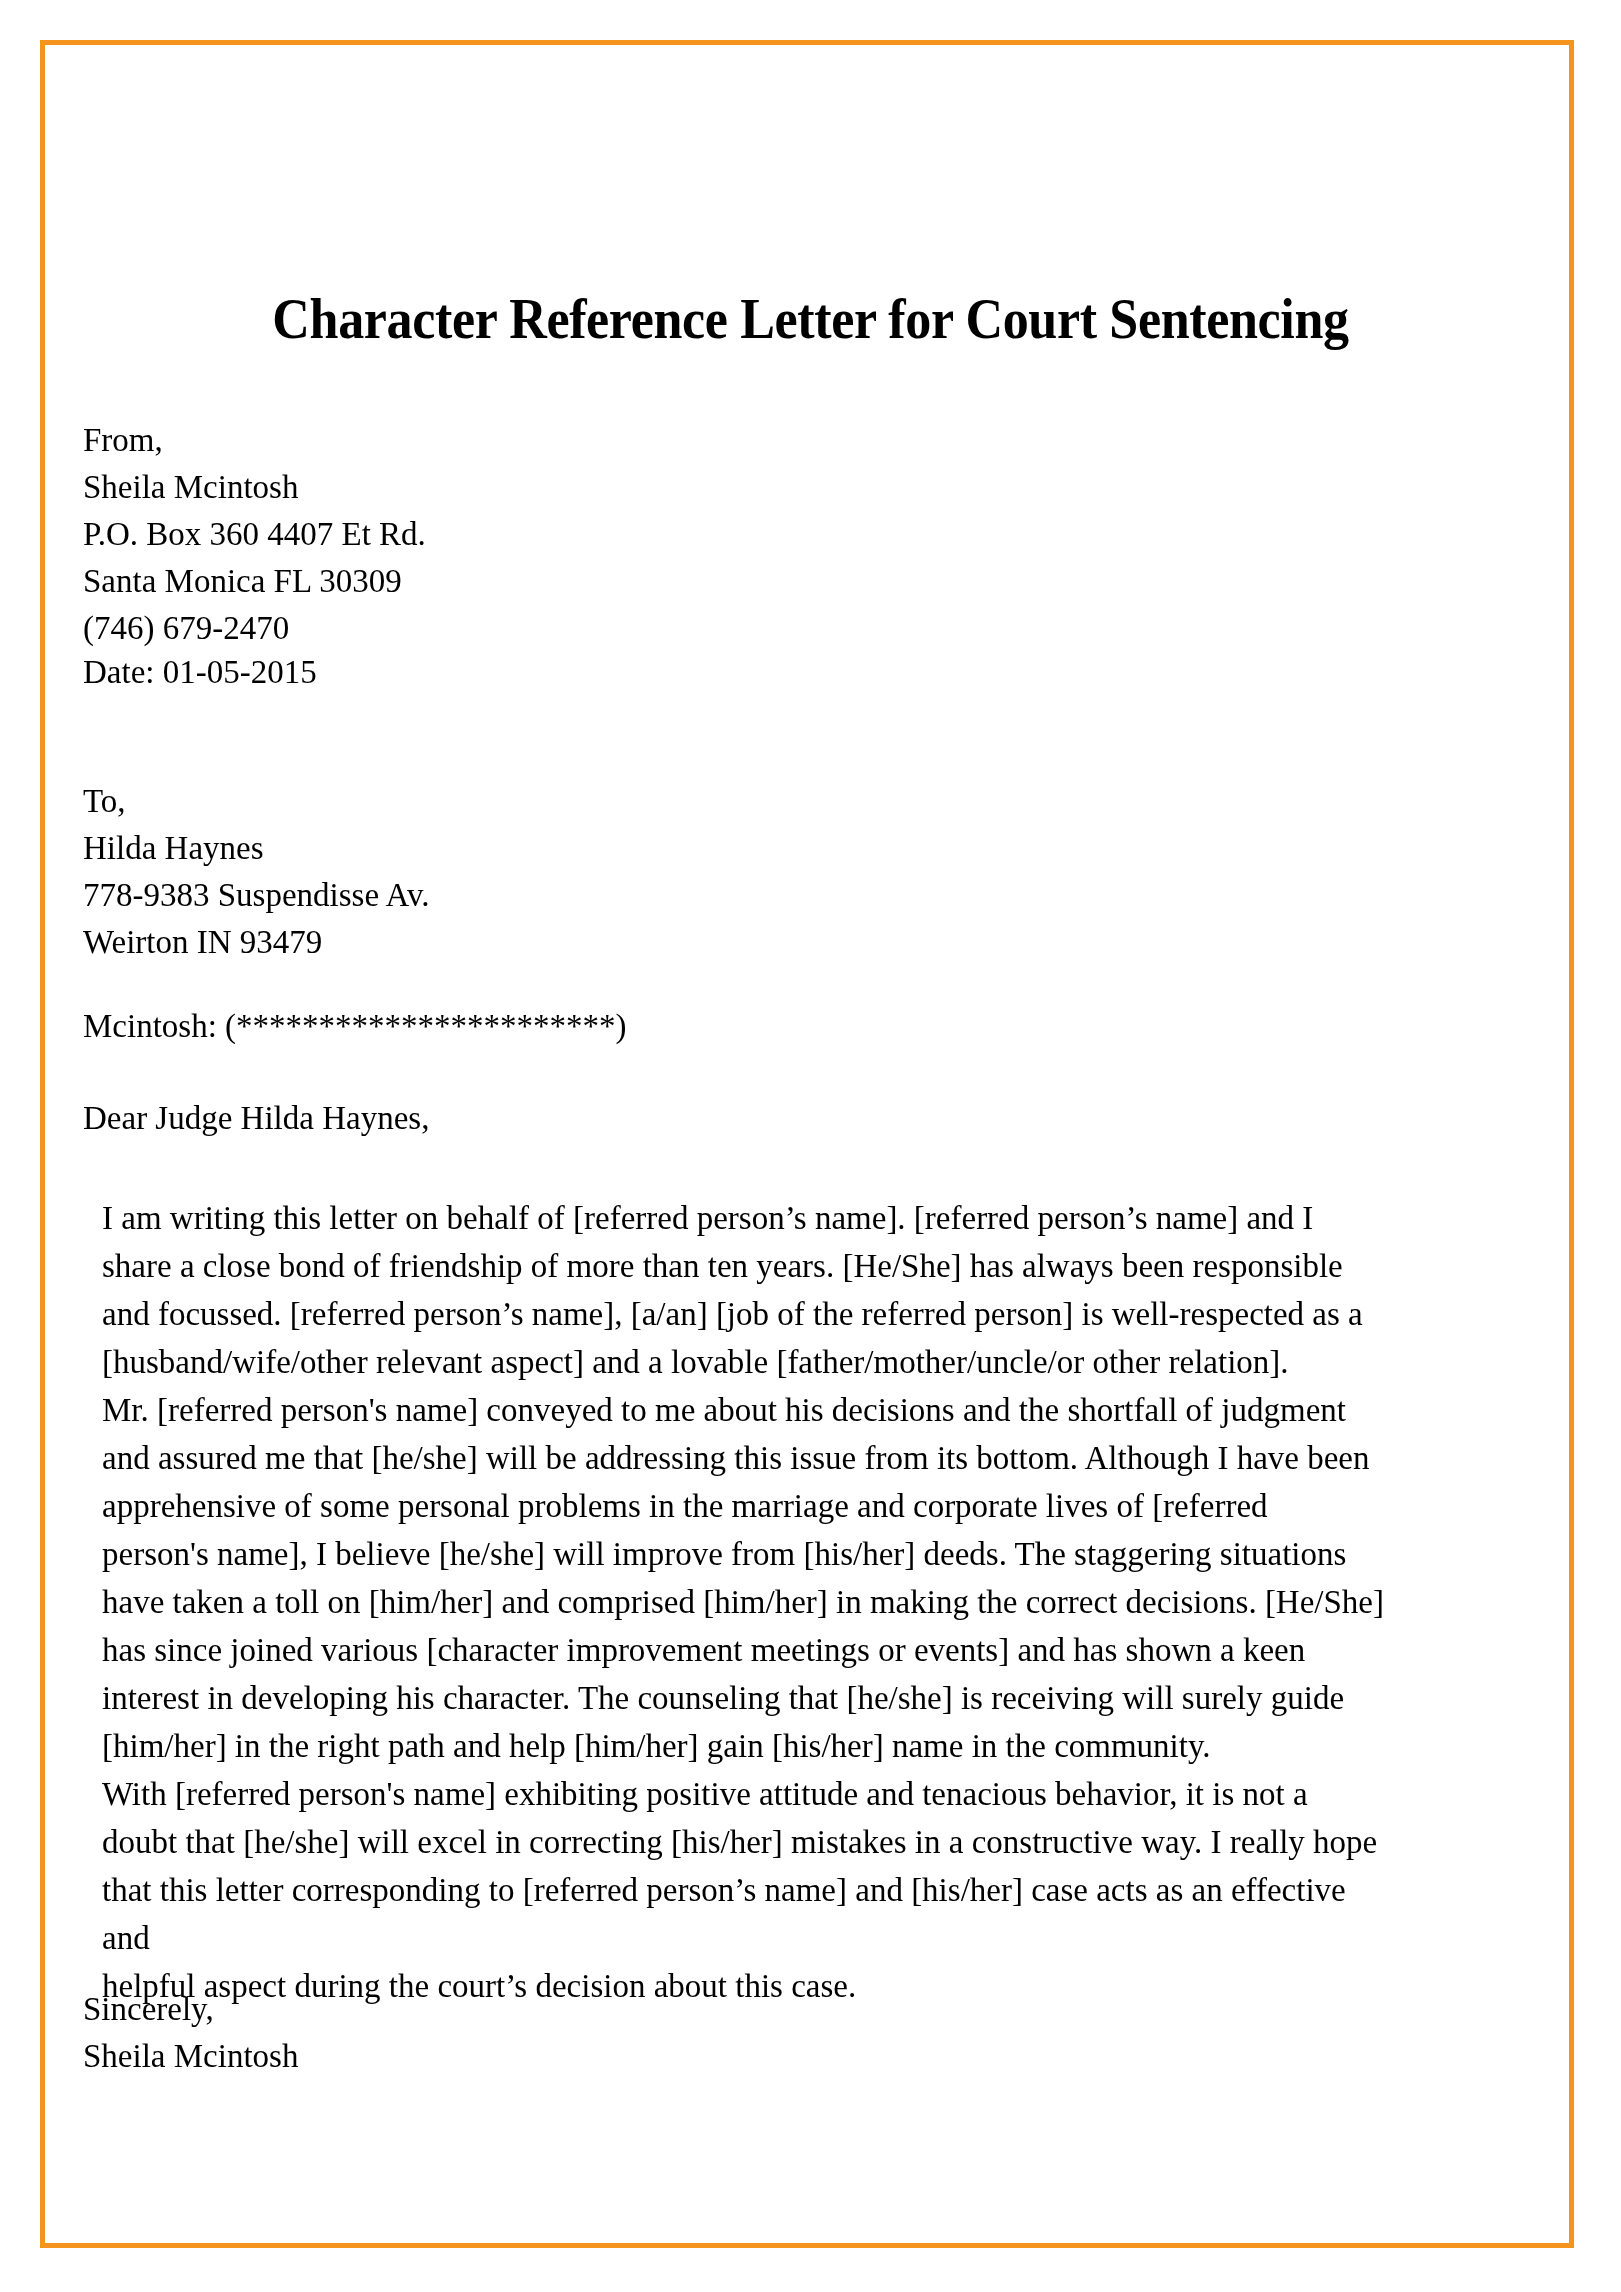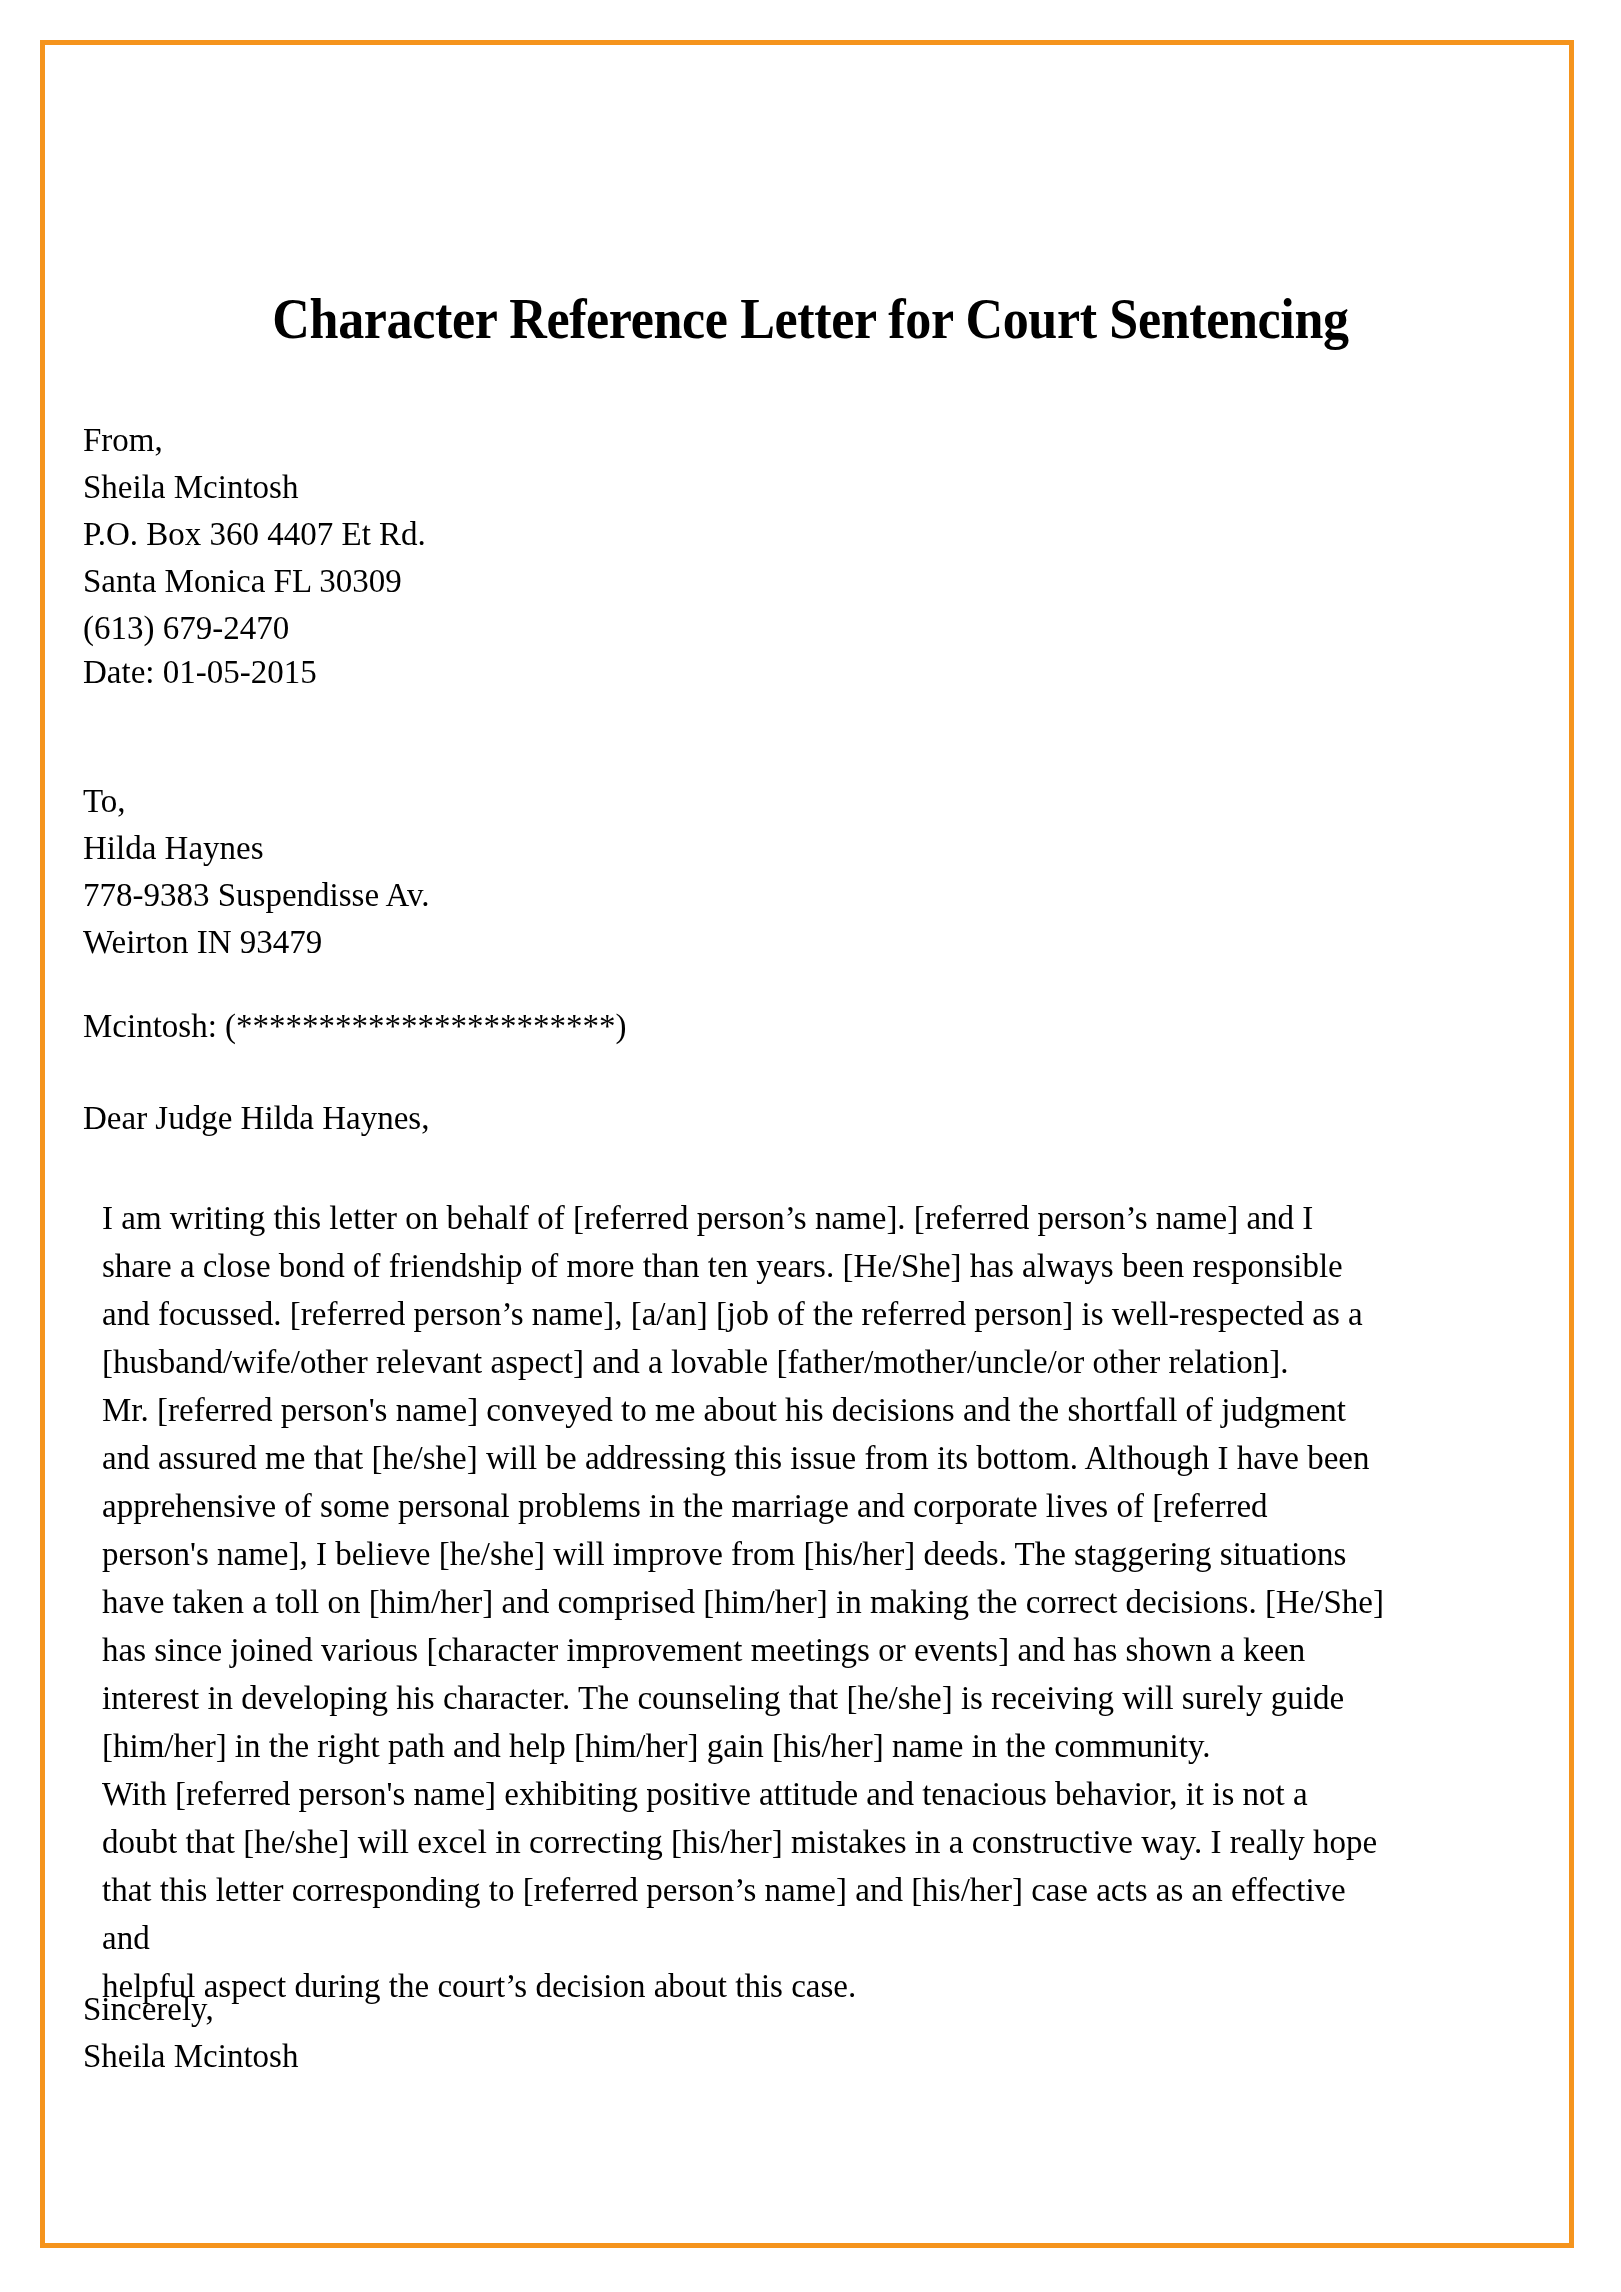--- a/index.html
+++ b/index.html
@@ -126,21 +126,21 @@
 <div id="sheet">
 
   <div id="page-border"></div>
 
   <h1 id="doc-title">Character Reference Letter for Court Sentencing</h1>
 
   <div class="letter-block" id="from-block">From,
 Sheila Mcintosh
 P.O. Box 360 4407 Et Rd.
 Santa Monica FL 30309
-(613) 679-2470</div>
+(746) 679-2470</div>
 
   <div class="letter-block" id="date-block">Date: 01-05-2015</div>
 
   <div class="letter-block" id="to-block">To,
 Hilda Haynes
 778-9383 Suspendisse Av.
 Weirton IN 93479</div>
 
   <div class="letter-block" id="subject-line">Mcintosh: (***********************)</div>
 

